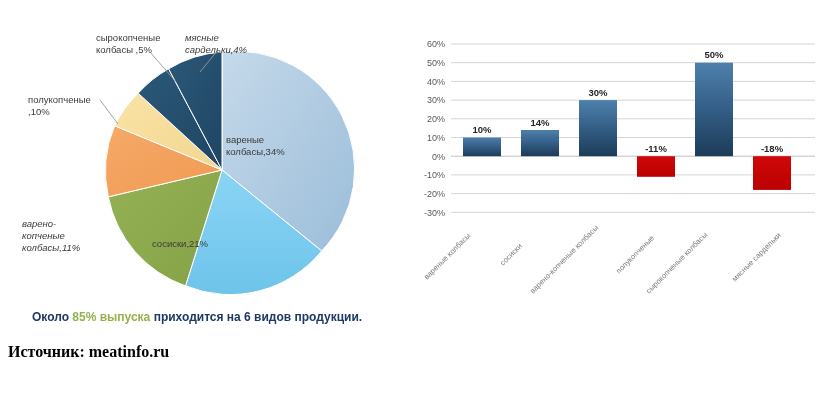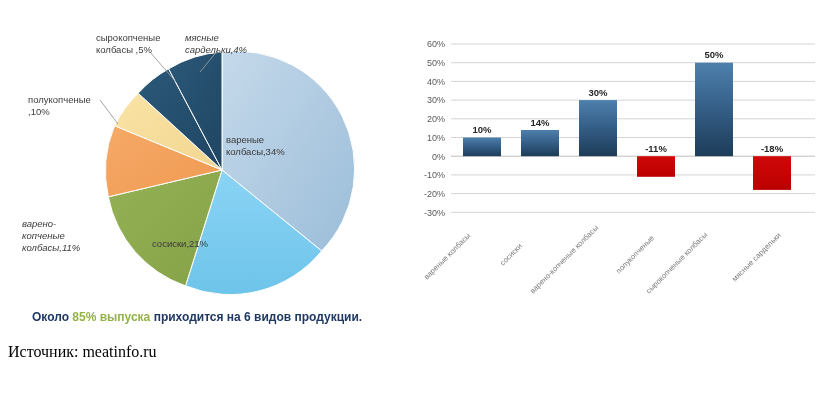--- a/index.html
+++ b/index.html
@@ -84,20 +84,21 @@
     white-space: nowrap;
   }
   #caption .hl { color: #94b24a; }
   #source {
     position: absolute;
     left: 8px; top: 343px;
     font-size: 16px;
     color: #000000;
     font-family: "Liberation Serif", serif;
     white-space: nowrap;
+    font-weight: bold;
   }
 </style>
 </head>
 <body>
 
 <div id="stage">
 
   <div id="pie-panel">
     <svg id="pie-svg" width="410" height="300" viewBox="0 0 410 300">
       <defs>

